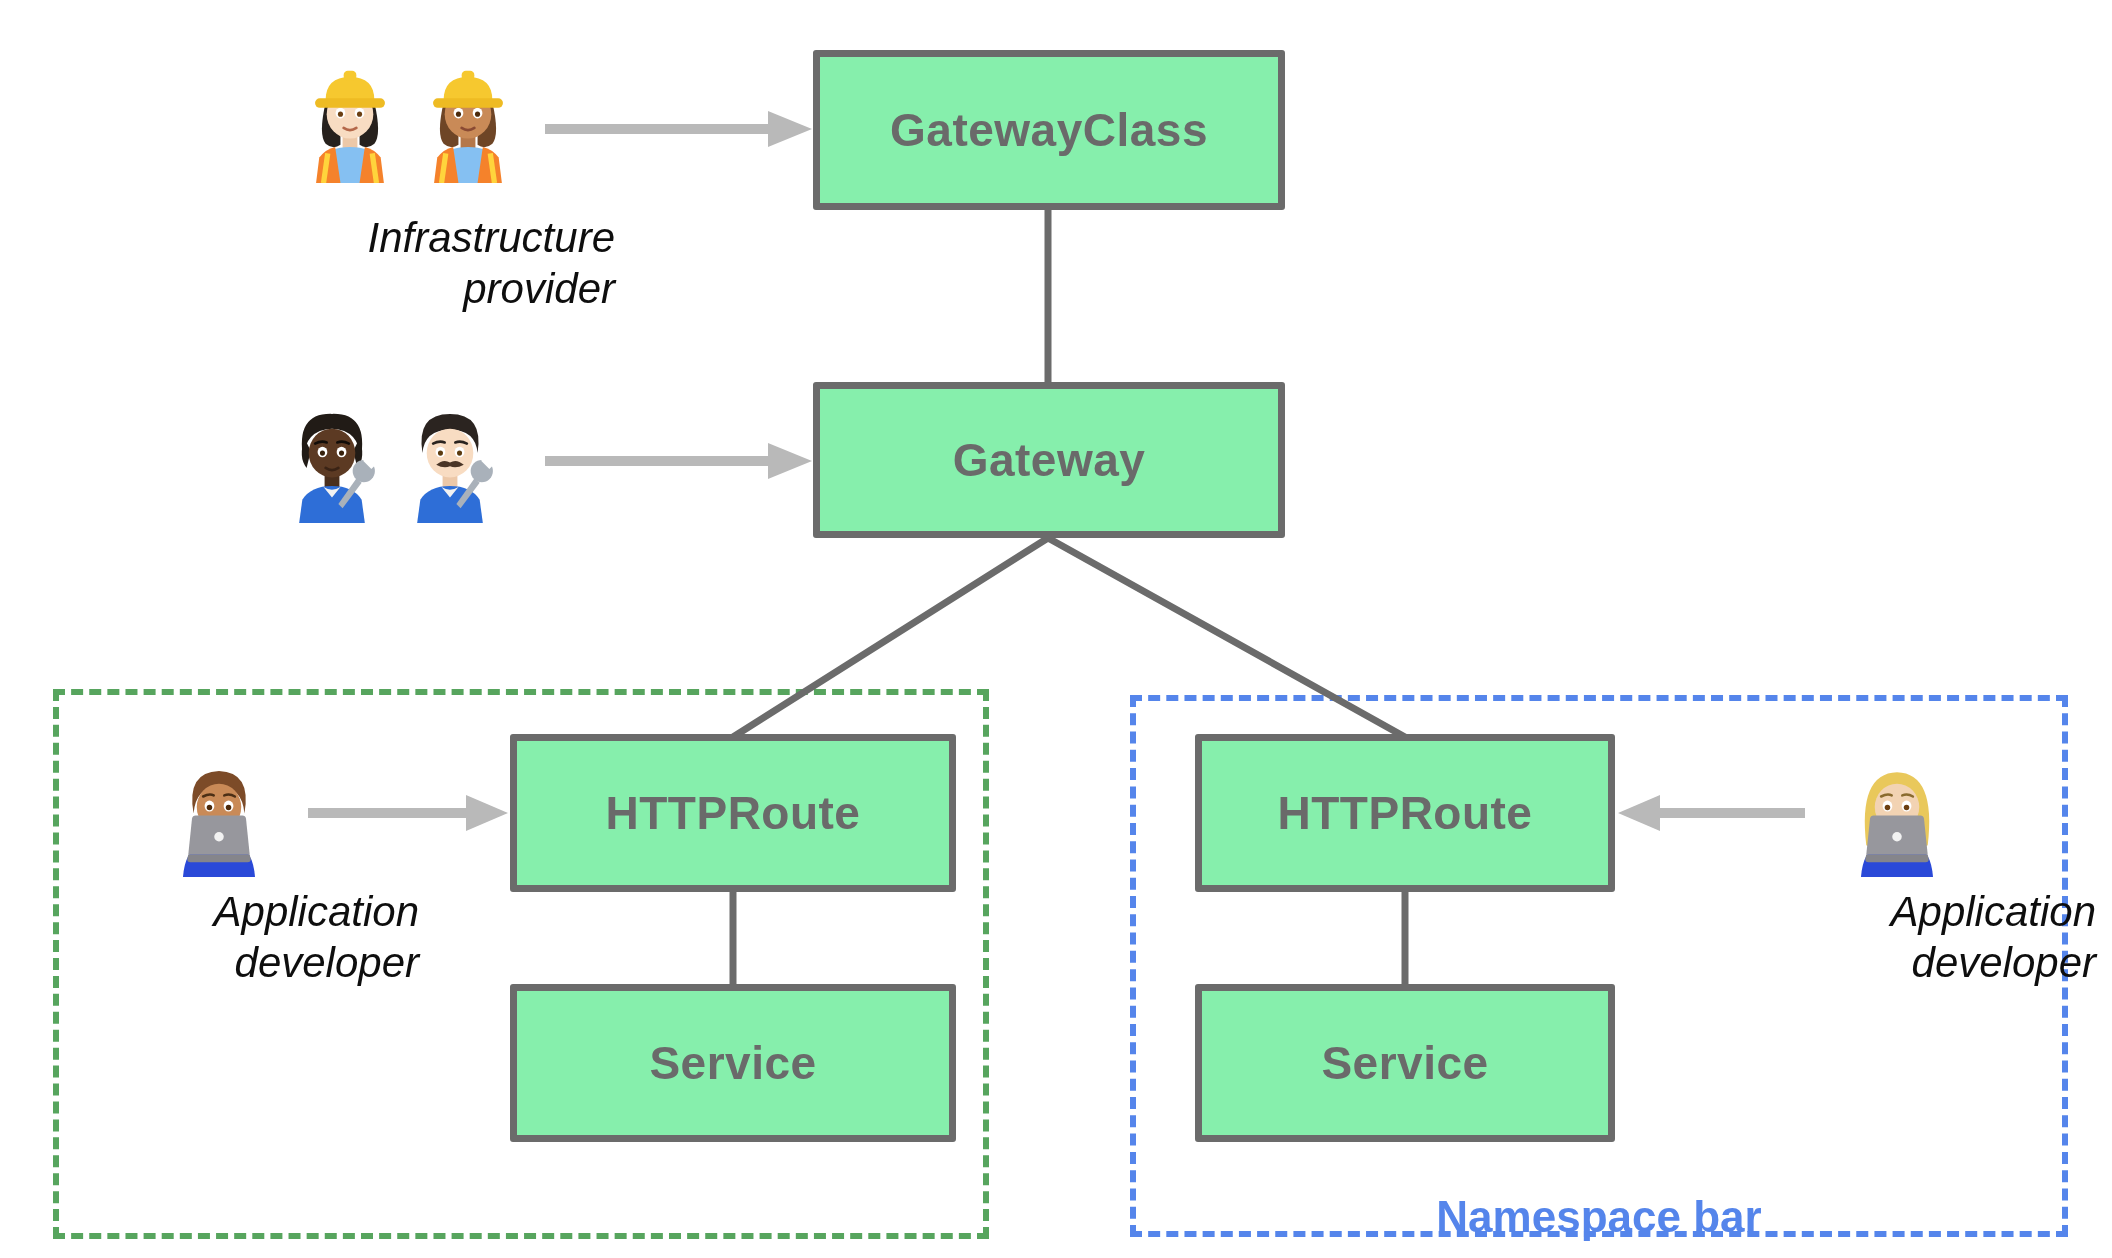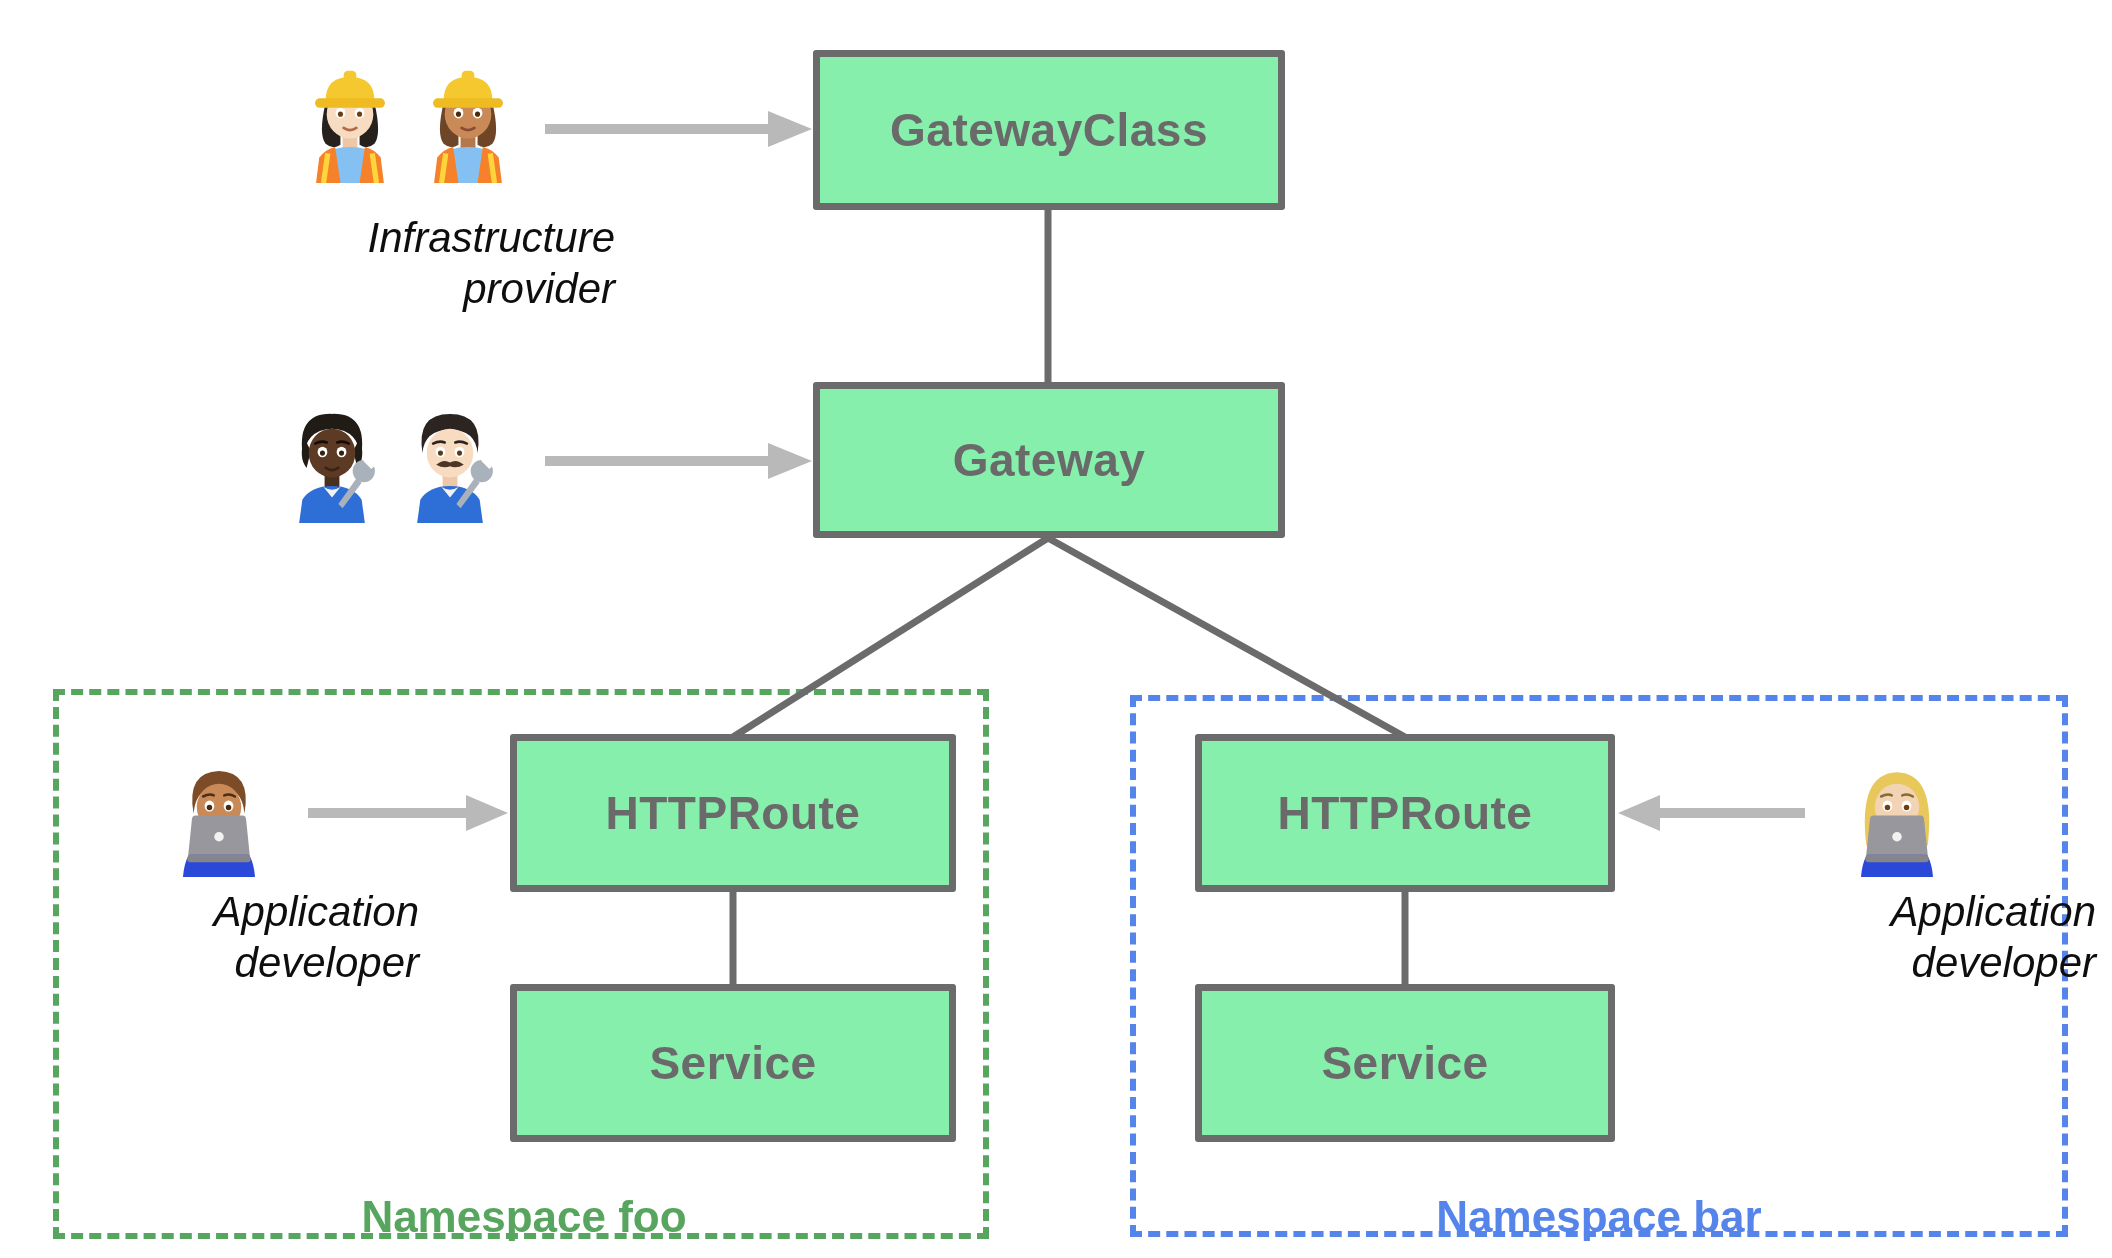--- a/index.html
+++ b/index.html
@@ -66,21 +66,20 @@
     </g>
   </svg>
 
   <div class="node" style="left:813px;top:50px;width:472px;height:160px;">GatewayClass</div>
   <div class="node" style="left:813px;top:382px;width:472px;height:156px;">Gateway</div>
   <div class="node" style="left:510px;top:734px;width:446px;height:158px;">HTTPRoute</div>
   <div class="node" style="left:510px;top:984px;width:446px;height:158px;">Service</div>
   <div class="node" style="left:1195px;top:734px;width:420px;height:158px;">HTTPRoute</div>
   <div class="node" style="left:1195px;top:984px;width:420px;height:158px;">Service</div>
 
-  <div class="ns-label foo" style="left:314px;top:1192px;">Namespace foo</div>
   <div class="ns-label bar" style="left:1389px;top:1192px;">Namespace bar</div>
 
   <svg class="emoji" style="left:297px;top:58px;" viewBox="0 0 100 118">
     <path d="M27 42 Q20 72 27 81 Q34 87 41 82 L41 58 Z" fill="#27211d"></path>
     <path d="M73 42 Q80 72 73 81 Q66 87 59 82 L59 58 Z" fill="#27211d"></path>
     <rect x="43" y="70" width="14" height="15" fill="#ecc8a8"></rect>
     <ellipse cx="50" cy="53" rx="22" ry="23" fill="#f8dcc2"></ellipse>
     <path d="M34 44 q6 -3 11 -1" stroke="#27211d" stroke-width="2.4" fill="none" stroke-linecap="round"></path>
     <path d="M55 43 q5 -2 11 1" stroke="#27211d" stroke-width="2.4" fill="none" stroke-linecap="round"></path>
     <ellipse cx="41" cy="52" rx="4.6" ry="5" fill="#fff"></ellipse>

